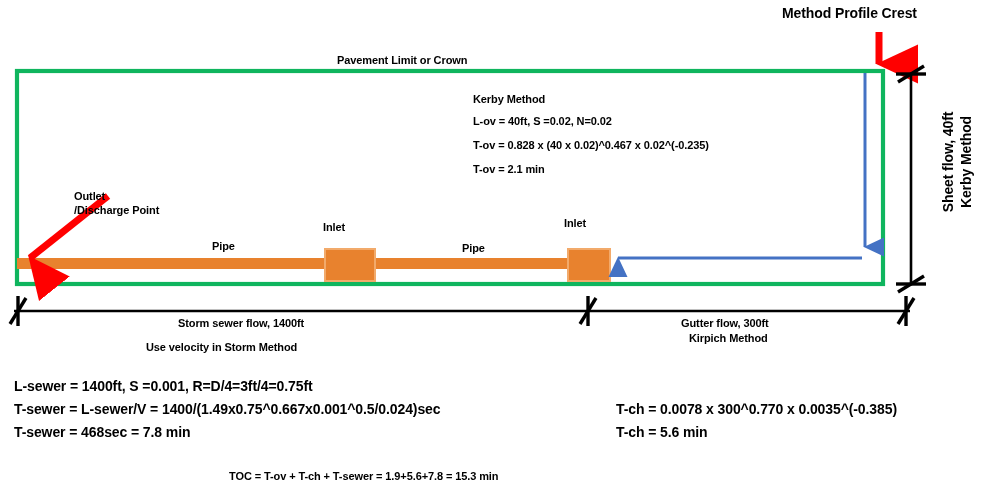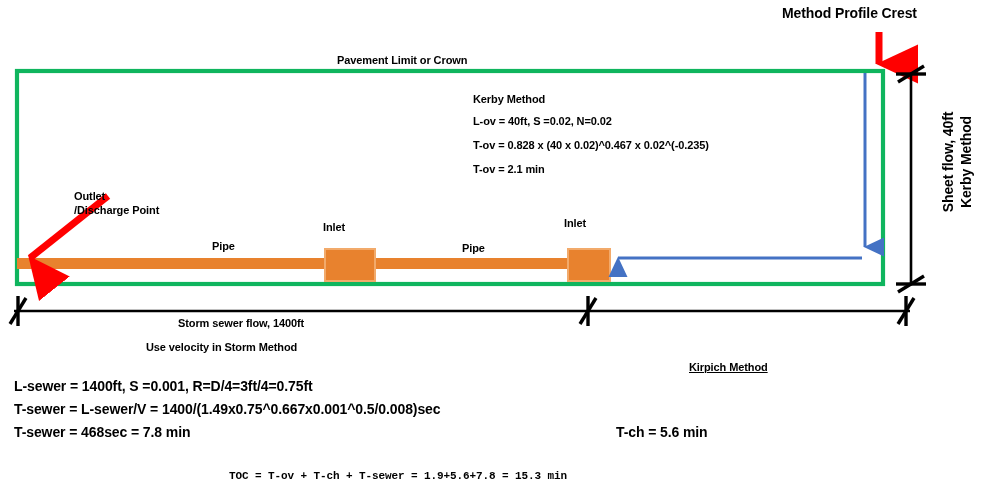--- a/index.html
+++ b/index.html
@@ -123,23 +123,25 @@
   <div class="lbl t15" style="left:473px; top:115px;">L-ov = 40ft, S =0.02, N=0.02</div>
   <div class="lbl t15" style="left:473px; top:139px;">T-ov = 0.828 x (40 x 0.02)^0.467 x 0.02^(-0.235)</div>
   <div class="lbl t15" style="left:473px; top:163px;">T-ov = 2.1 min</div>
 
   <div class="lbl t14 vert block" style="left:940px; top:262px; width:200px;">Sheet flow, 40ft
 Kerby Method</div>
 
   <div class="lbl t15" style="left:166px; top:317px;margin-left:12px;">Storm sewer flow, 1400ft</div>
   <div class="lbl t15" style="left:146px; top:341px;">Use velocity in Storm Method</div>
 
-  <div class="lbl t15" style="left:689px; top:361px;text-decoration:underline;">Kirpich Method</div>
+  <div class="lbl t15" style="left:681px; top:317px;">Gutter flow, 300ft</div>
+  <div class="lbl t15" style="left:689px; top:332px;">Kirpich Method</div>
 
   <div class="lbl t14" style="left:14px; top:378px;">L-sewer = 1400ft, S =0.001, R=D/4=3ft/4=0.75ft</div>
-  <div class="lbl t14" style="left:14px; top:401px;">T-sewer = L-sewer/V = 1400/(1.49x0.75^0.667x0.001^0.5/0.008)sec</div>
+  <div class="lbl t14" style="left:14px; top:401px;">T-sewer = L-sewer/V = 1400/(1.49x0.75^0.667x0.001^0.5/0.024)sec</div>
   <div class="lbl t14" style="left:14px; top:424px;">T-sewer = 468sec = 7.8 min</div>
 
+  <div class="lbl t14" style="left:616px; top:401px;">T-ch = 0.0078 x 300^0.770 x 0.0035^(-0.385)</div>
   <div class="lbl t14" style="left:616px; top:424px;">T-ch = 5.6 min</div>
 
-  <div class="lbl t15" style="left:229px; top:470px;font-family:Liberation Mono, monospace;">TOC = T-ov + T-ch + T-sewer = 1.9+5.6+7.8 = 15.3 min</div>
+  <div class="lbl t15" style="left:229px; top:470px;">TOC = T-ov + T-ch + T-sewer = 1.9+5.6+7.8 = 15.3 min</div>
 
 </div>
 
 </body></html>

